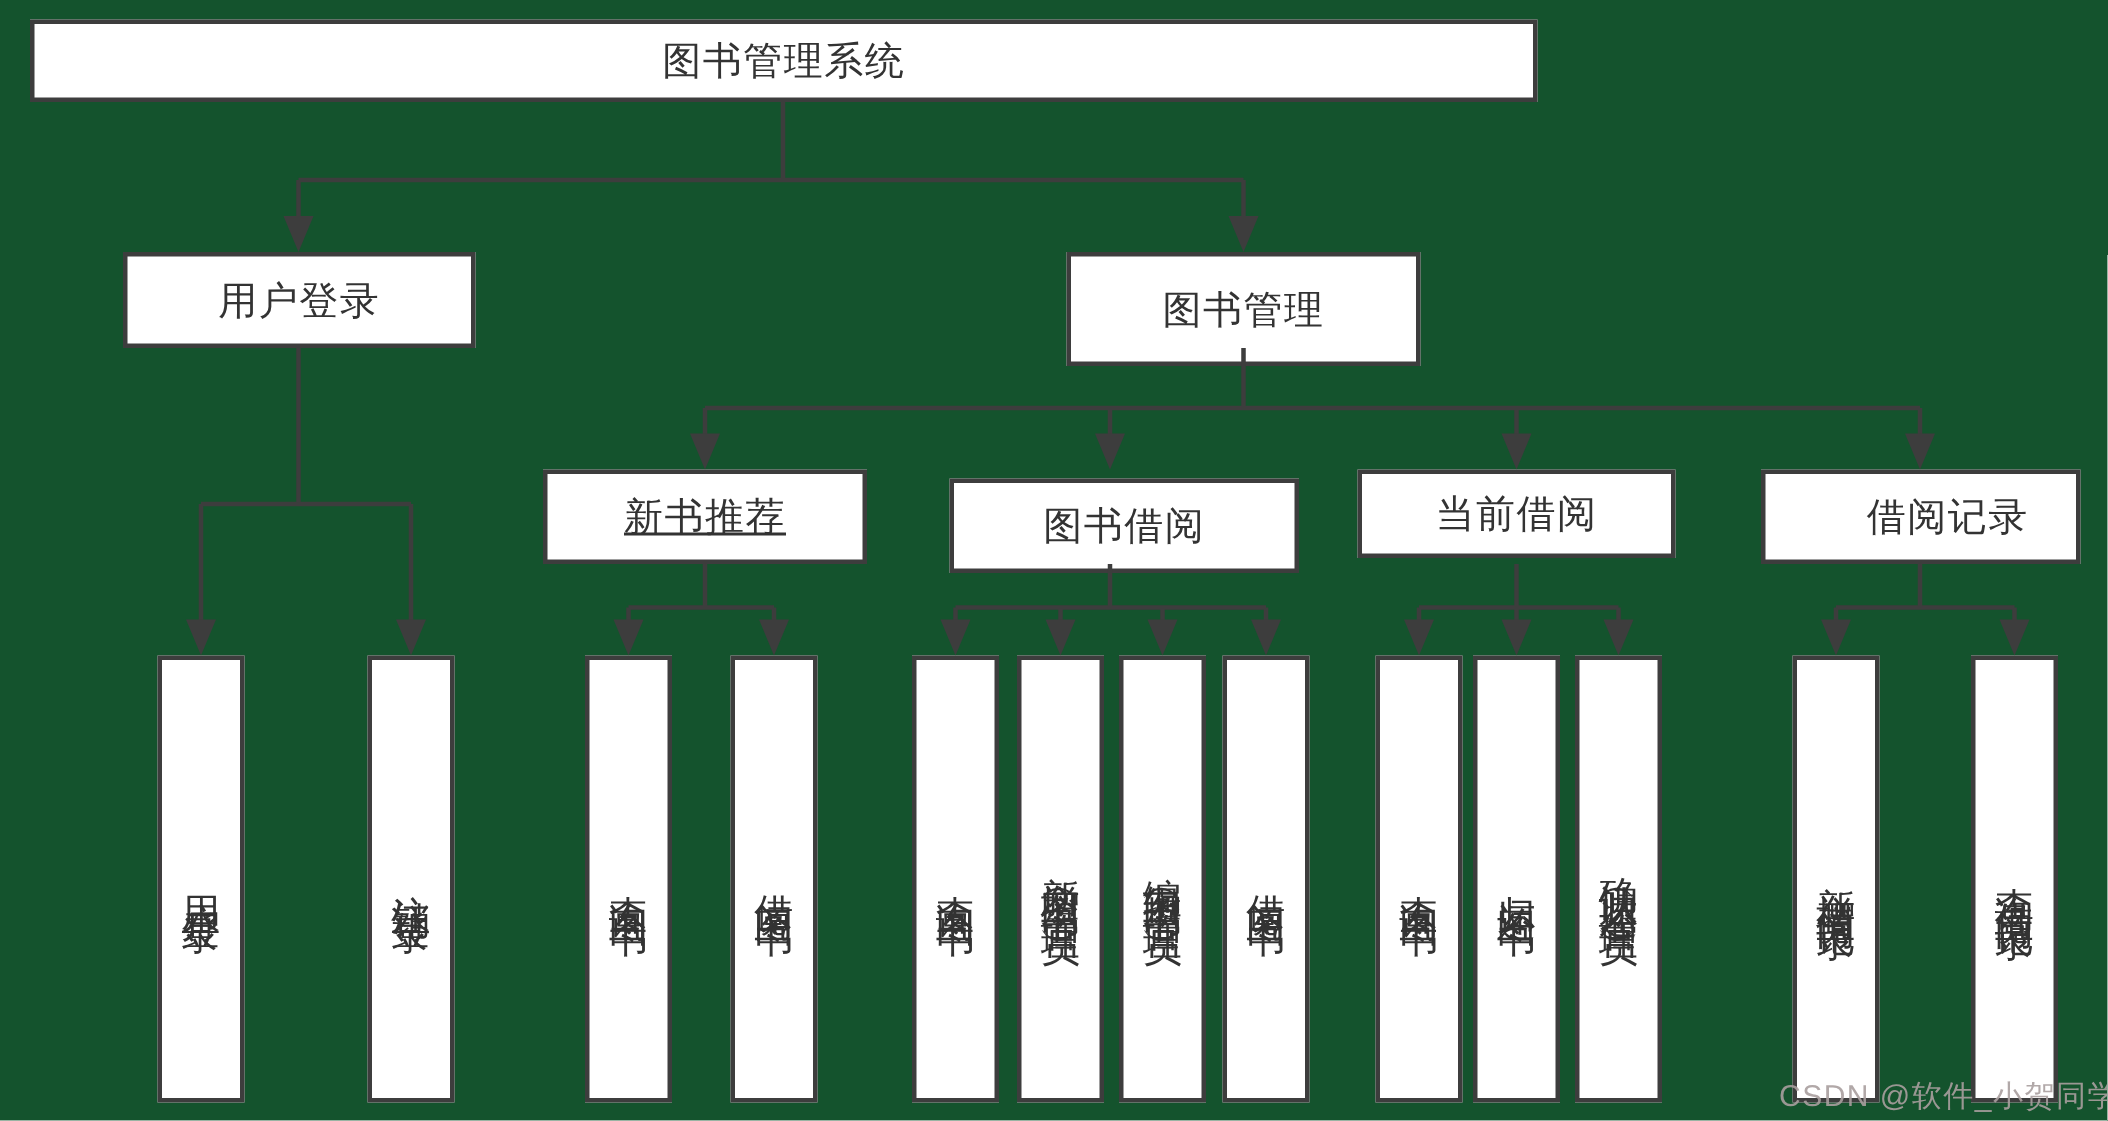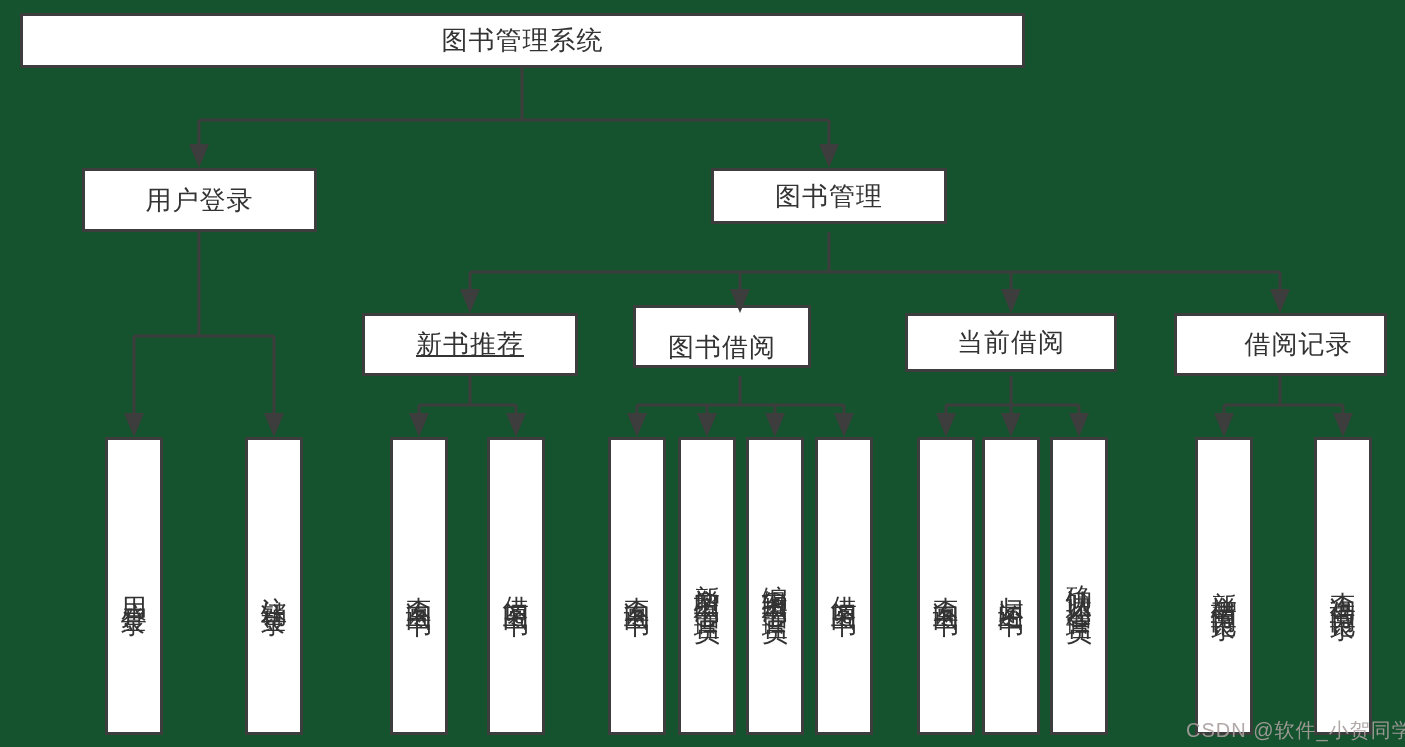--- a/index.html
+++ b/index.html
@@ -51,28 +51,28 @@
 
 <div class="canvas">
 
   <div class="box hbox" style="left:20px; top:13px; width:1005px; height:55px;">
     <span>图书管理系统</span>
   </div>
 
   <div class="box hbox" style="left:82px; top:168px; width:235px; height:64px;">
     <span>用户登录</span>
   </div>
-  <div class="box hbox" style="left:711px; top:168px; width:236px; height:56px;">
+  <div class="box hbox" style="left:711px; top:168px; width:236px; height:76px;">
     <span>图书管理</span>
   </div>
 
   <div class="box hbox" style="left:362px; top:313px; width:216px; height:63px;text-decoration:underline;">
     <span>新书推荐</span>
   </div>
-  <div class="box hbox" style="left:633px; top:305px; width:178px; height:63px;align-items:flex-end;">
+  <div class="box hbox" style="left:633px; top:319px; width:233px; height:63px;">
     <span>图书借阅</span>
   </div>
   <div class="box hbox" style="left:905px; top:313px; width:212px; height:59px;">
     <span>当前借阅</span>
   </div>
   <div class="box hbox" style="left:1174px; top:313px; width:213px; height:63px;padding-left:36px;">
     <span>借阅记录</span>
   </div>
 
   <div class="box" style="left:105px; top:437px; width:58px; height:298px;">

